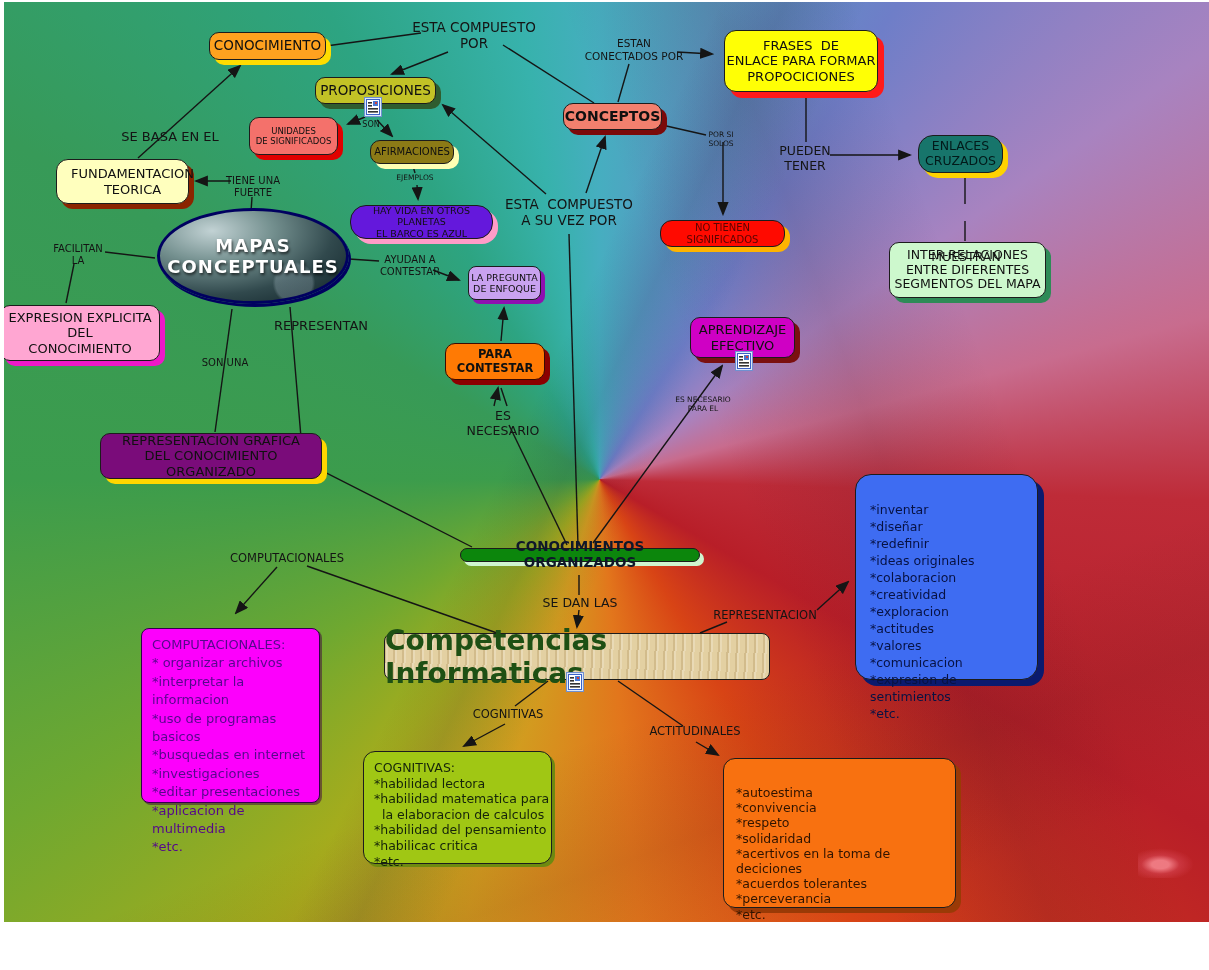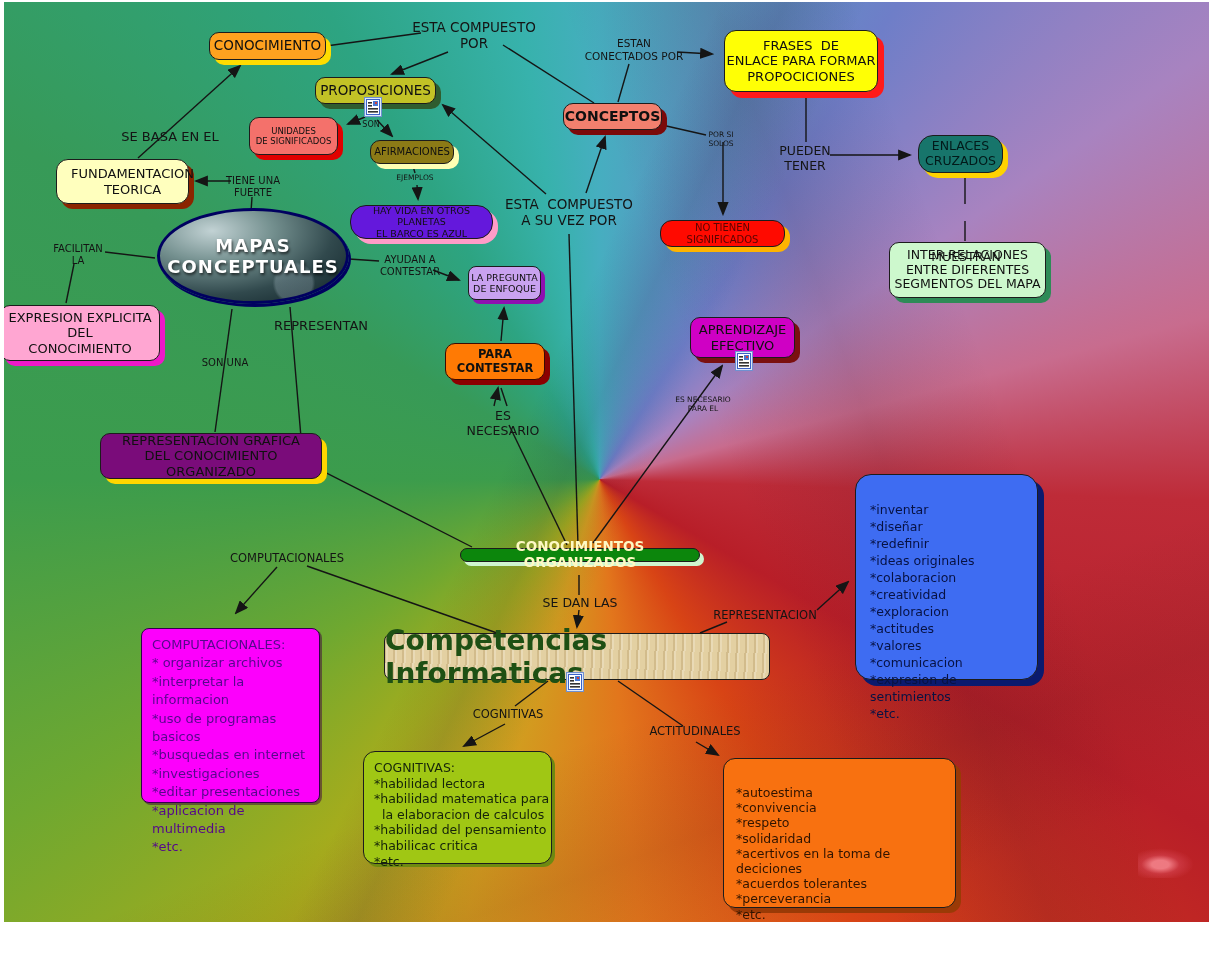--- a/index.html
+++ b/index.html
@@ -122,21 +122,21 @@
 PROPOCICIONES</div>
   <div class="node" style="left:563px;top:103px;width:99px;height:27px;background:#f2806e;box-shadow:5px 5px 0 #7b0a0a;font-size:14px;font-weight:bold;">CONCEPTOS</div>
   <div class="node" style="left:918px;top:135px;width:85px;height:38px;background:#17756b;box-shadow:5px 5px 0 #ffd300;font-size:12.5px;color:#021a1a;border-radius:15px;">ENLACES
 CRUZADOS</div>
   <div class="node" style="left:889px;top:242px;width:157px;height:56px;background:#cdf8cd;box-shadow:5px 5px 0 #2e8b57;font-size:12.5px;">INTER-RELACIONES
 ENTRE DIFERENTES
 SEGMENTOS DEL MAPA</div>
   <div class="node" style="left:660px;top:220px;width:125px;height:27px;background:#ff0a00;box-shadow:5px 5px 0 #ffb400;font-size:10px;color:#5c0400;border-radius:12px;">NO TIENEN SIGNIFICADOS</div>
   <div class="node" style="left:690px;top:317px;width:105px;height:41px;background:#cf00c4;box-shadow:5px 5px 0 #7b1010;font-size:13px;">APRENDIZAJE
 EFECTIVO</div>
-  <div class="node" style="left:460px;top:548px;width:240px;height:14px;background:#0c860c;box-shadow:4px 4px 0 #cff5cf;font-size:13.5px;font-weight:bold;color:#fef9c3;border-radius:12px;">CONOCIMIENTOS ORGANIZADOS</div>
+  <div class="node" style="left:460px;top:548px;width:240px;height:14px;background:#0c860c;box-shadow:4px 4px 0 #cff5cf;font-size:13.5px;font-weight:bold;color:#0f172a;border-radius:12px;">CONOCIMIENTOS ORGANIZADOS</div>
   <div id="competencias">Competencias Informaticas</div>
 
   <div class="list" style="left:855px;top:474px;width:183px;height:206px;background:#3e6cf2;border-radius:16px;box-shadow:6px 6px 0 #0a1a6e;color:#071243;font-size:12.5px;line-height:17px;padding:26px 0 0 14px;">*inventar
 *diseñar
 *redefinir
 *ideas originales
 *colaboracion
 *creatividad
 *exploracion
 *actitudes

